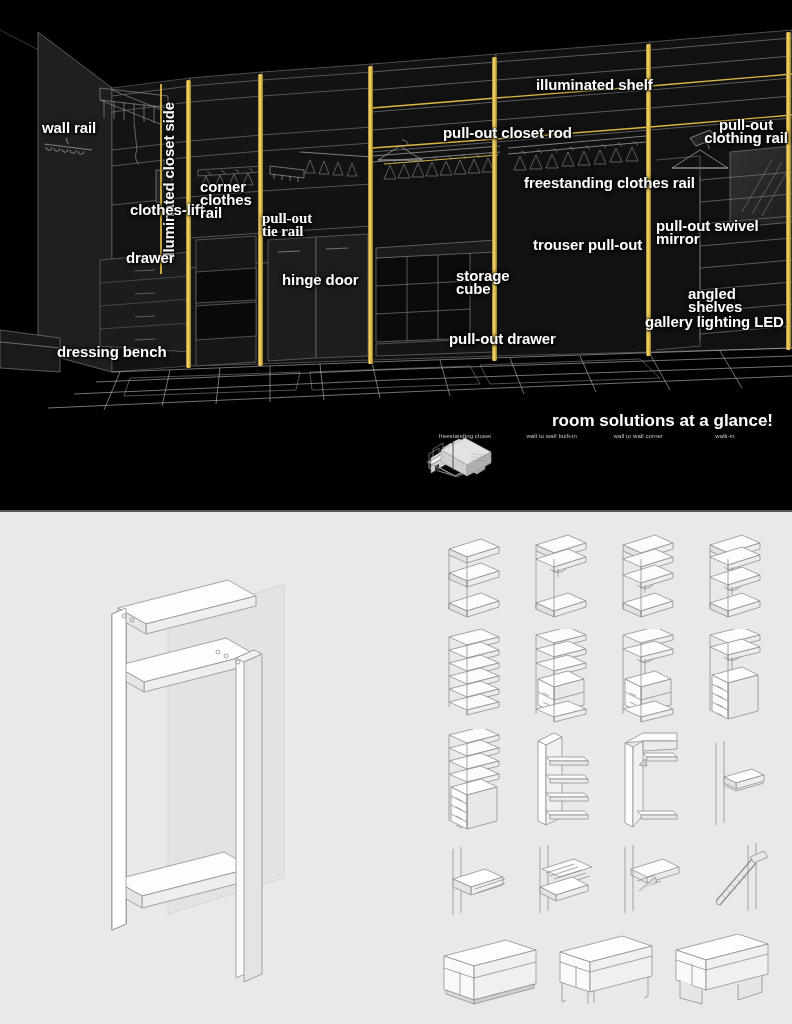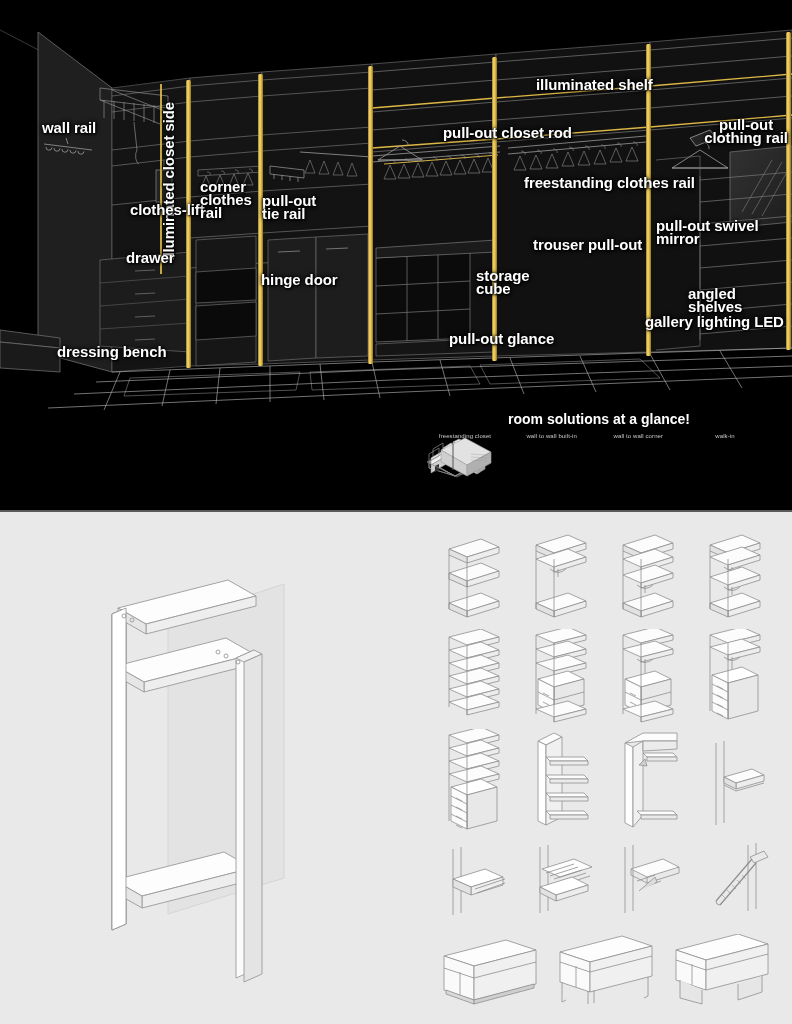--- a/index.html
+++ b/index.html
@@ -25,22 +25,22 @@
     text-shadow:0 0 3px #000,0 0 5px #000, 1px 1px 2px #000;
     pointer-events:none;
   }
   .lbl.vert{
     writing-mode:vertical-rl;
     transform:rotate(180deg);
     white-space:nowrap;
   }
 
   #glance-title{
-    position:absolute;left:508px;top:411px;
-    font-size:14px;font-weight:bold;color:#fff;
+    position:absolute;left:552px;top:411px;
+    font-size:17px;font-weight:bold;color:#fff;
     text-shadow:0 0 4px #000;
   }
   #thumbs{
     position:absolute;left:425px;top:432px;width:340px;height:62px;
     display:flex;justify-content:space-between;
   }
   .thumb{width:80px;display:flex;flex-direction:column;align-items:center;}
   .thumb .tcap{
     margin-top:1px;font-size:6px;color:#c9c9c9;font-weight:normal;
     letter-spacing:0.1px;text-align:center;white-space:nowrap;
@@ -323,34 +323,34 @@
         <rect x="160" y="84" width="2" height="190" fill="#e8c14a" opacity="0.85"></rect>
       </g>
     </svg>
 
     <div class="lbl" style="left:42px;top:121px;">wall rail</div>
     <div class="lbl vert" style="left:162px;top:102px;">illuminated closet side</div>
     <div class="lbl" style="left:130px;top:203px;">clothes-lift</div>
     <div class="lbl" style="left:200px;top:180px;">corner
 clothes
 rail</div>
-    <div class="lbl" style="left:262px;top:194px;">pull-out
+    <div class="lbl" style="left:262px;top:212px;font-family:Liberation Serif, serif;">pull-out
 tie rail</div>
     <div class="lbl" style="left:126px;top:251px;">drawer</div>
     <div class="lbl" style="left:57px;top:345px;">dressing bench</div>
-    <div class="lbl" style="left:261px;top:273px;">hinge door</div>
+    <div class="lbl" style="left:261px;top:273px;padding-left:21px;">hinge door</div>
     <div class="lbl" style="left:536px;top:78px;">illuminated shelf</div>
     <div class="lbl" style="left:432px;top:126px;padding-left:11px;">pull-out closet rod</div>
     <div class="lbl" style="left:524px;top:176px;">freestanding clothes rail</div>
     <div class="lbl" style="left:700px;top:118px;text-align:center;">pull-out clothing rail</div>
     <div class="lbl" style="left:656px;top:219px;">pull-out swivel mirror</div>
     <div class="lbl" style="left:533px;top:238px;">trouser pull-out</div>
-    <div class="lbl" style="left:456px;top:269px;margin-left:20px;">storage
+    <div class="lbl" style="left:456px;top:269px;">storage
 cube</div>
-    <div class="lbl" style="left:449px;top:332px;">pull-out glance</div>
+    <div class="lbl" style="left:449px;top:332px;">pull-out drawer</div>
     <div class="lbl" style="left:688px;top:287px;">angled shelves</div>
     <div class="lbl" style="left:645px;top:315px;">gallery lighting LED</div>
 
     <div id="glance-title">room solutions at a glance!</div>
 
     <div id="thumbs">
 
       <div class="thumb">
         <svg width="72" height="46" viewBox="0 0 72 46">
           <g stroke="#8c8c8c" stroke-width="0.7" fill="none">

